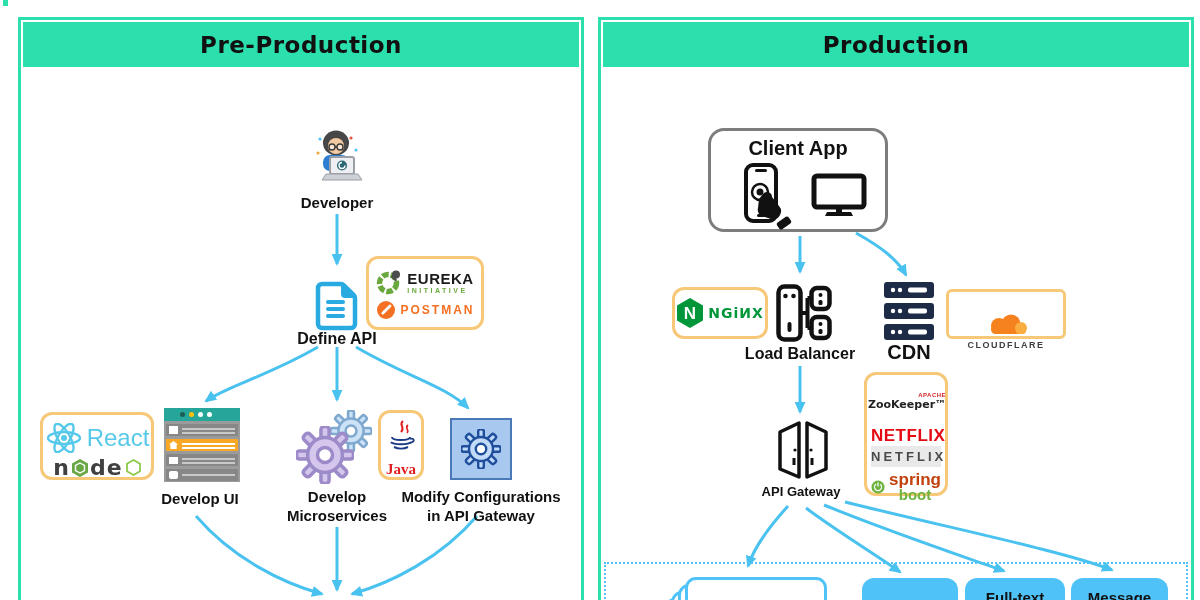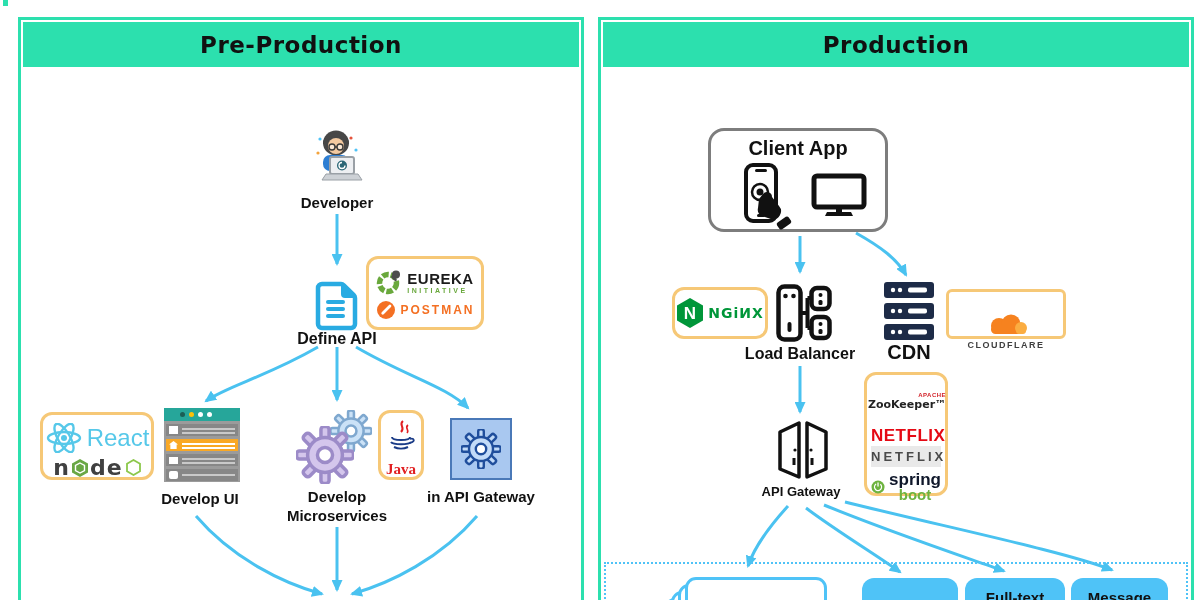--- a/index.html
+++ b/index.html
@@ -27,21 +27,21 @@
   .react-txt{font:400 24px "Liberation Sans",sans-serif;color:#56C8E9;}
   .node-txt{font:800 22px "DejaVu Sans",sans-serif;color:#404040;letter-spacing:1px;}
   .nginx-txt{font:800 14px "DejaVu Sans",sans-serif;color:#009639;letter-spacing:1px;}
   .java-txt{font:700 15px "Liberation Serif",serif;color:#E11F21;}
   .cf-txt{font:800 9px "Liberation Sans",sans-serif;color:#3f3f3f;letter-spacing:1.5px;text-align:center;}
   .apache-txt{font:700 6px "Liberation Sans",sans-serif;color:#D22128;letter-spacing:.5px;}
   .zk-txt{font:700 11px "DejaVu Sans",sans-serif;color:#222;}
   .netflix-txt{font:900 17px "Liberation Sans",sans-serif;color:#E50914;letter-spacing:.5px;text-align:left;}
   .eureka-band{background:#E9E9E9;text-align:center;padding:1px 0 2px;}
   .eureka-txt{font:800 13px "Liberation Sans",sans-serif;color:#4a4a4a;letter-spacing:3px;}
-  .spring-txt{font:800 17px "Liberation Sans",sans-serif;color:#0f172a;line-height:16px;text-align:right;}
+  .spring-txt{font:800 17px "Liberation Sans",sans-serif;color:#c2410c;line-height:16px;text-align:right;}
   .spring-txt2{font:800 15px "Liberation Sans",sans-serif;color:#6DB33F;line-height:14px;text-align:center;}
   .clientapp-box{position:absolute;border:3px solid #7d7d7d;border-radius:16px;background:#fff;box-sizing:border-box;}
 </style>
 </head>
 <body>
 
 <div id="page">
 
   <svg width="0" height="0" style="position:absolute">
     <defs>
@@ -231,20 +231,21 @@
     <div>Develop</div>
     <div>Microservices</div>
   </div>
 
   <div class="abs" style="left:450px;top:418px;width:62px;height:62px;background:#A9C8F0;border:2px solid #4A79B8;box-sizing:border-box;">
     <svg style="position:absolute;left:9px;top:9px;--gf:#C2DBF8;--gs:#1F4E9C;" width="40" height="40">
         <use href="#gear"></use>
       </svg>
   </div>
   <div class="abs lbl" style="left:400px;top:487px;width:162px;">
+    <div>Modify Configurations</div>
     <div>in API Gateway</div>
   </div>
 
   <div class="clientapp-box" style="left:708px;top:128px;width:180px;height:104px;">
     <div class="lbl" style="margin-top:8px;font-size:20px;">Client App</div>
     <svg style="position:absolute;left:32px;top:32px;" width="52" height="68" viewBox="0 0 52 68">
       <rect x="3" y="2" width="30" height="56" rx="7" fill="#fff" stroke="#111" stroke-width="4"></rect>
       <rect x="12" y="6" width="12" height="3" rx="1.5" fill="#111"></rect>
       <rect x="14" y="51" width="8" height="3" rx="1.5" fill="#111"></rect>
       <circle cx="17" cy="29" r="8" fill="none" stroke="#111" stroke-width="2.5"></circle>

